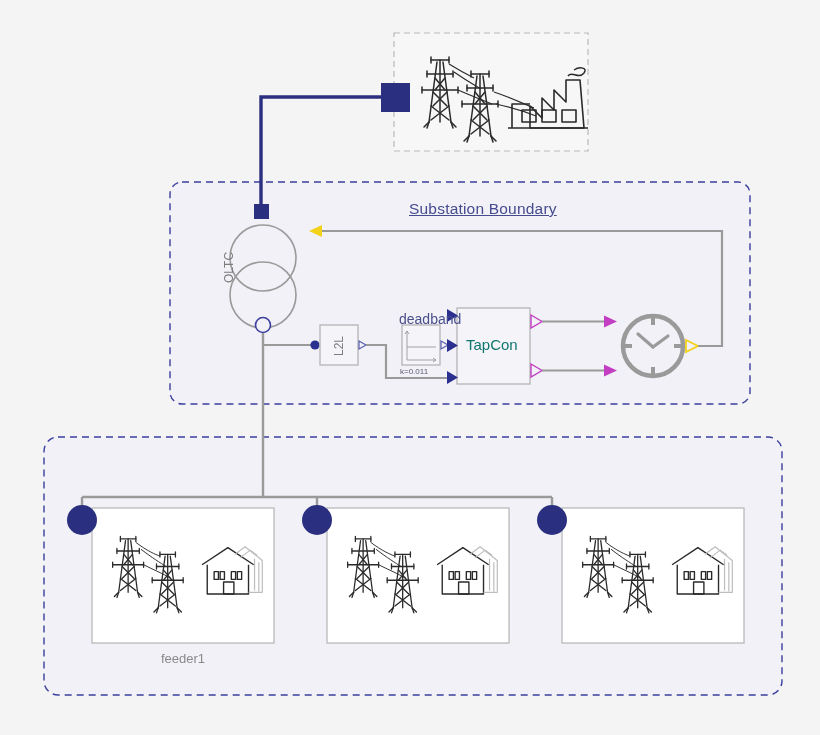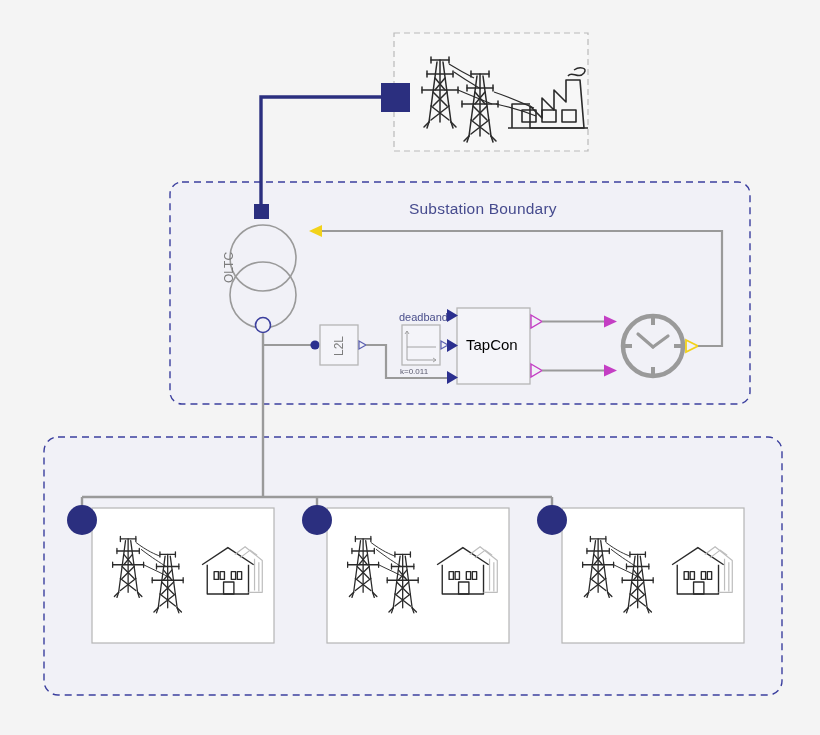--- a/index.html
+++ b/index.html
@@ -6,31 +6,31 @@
   body{
     width:820px;height:735px;
     background:#f4f4f4;
     font-family:"Liberation Sans", sans-serif;
     overflow:hidden;
   }
   #stage{position:relative;width:820px;height:735px;}
   #svgroot{position:absolute;left:0;top:0;width:820px;height:735px;}
   .lbl{position:absolute;white-space:nowrap;}
   .boundary-title{
-    font-size:15.5px;color:#464b8e;letter-spacing:.2px;
+    font-size:15.5px;color:#464b8e;letter-spacing:.2px;text-decoration:underline;
   }
   .feeder-label{
     font-size:13px;color:#8a8a8a;text-align:center;
   }
   .vlabel{
     font-size:12px;color:#7d7d7d;
     transform:rotate(-90deg);transform-origin:left top;
   }
-  .blocklabel{font-size:15px;color:#000000;}
-  .smalllabel{font-size:11px;color:#4a4f8c;}
+  .blocklabel{font-size:15px;color:#0f766e;}
+  .smalllabel{font-size:14px;color:#4a4f8c;}
   .kval{font-size:8px;color:#5a5a6e;}
 </style>
 </head>
 <body>
 
 <div id="stage">
 
 <svg id="svgroot" viewBox="0 0 820 735">
   <defs>
 
@@ -208,14 +208,15 @@
 <div class="lbl vlabel" style="left:222px;top:283px;">OLTC</div>
 
 <div class="lbl vlabel" style="left:332px;top:356px;">L2L</div>
 
 <div class="lbl smalllabel" style="left:399px;top:311px;">deadband</div>
 
 <div class="lbl kval" style="left:400px;top:367px;">k=0.011</div>
 
 <div class="lbl blocklabel" style="left:466px;top:336px;">TapCon</div>
 
+<div class="lbl feeder-label" style="left:92px;top:651px;width:182px;">feeder1</div>
 
 </div>
 
 </body></html>

